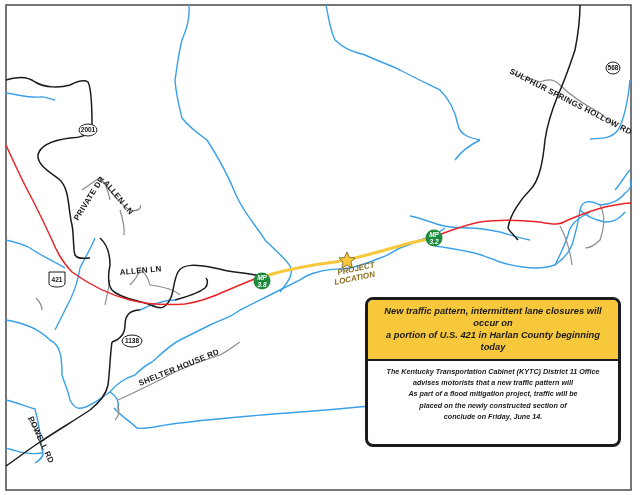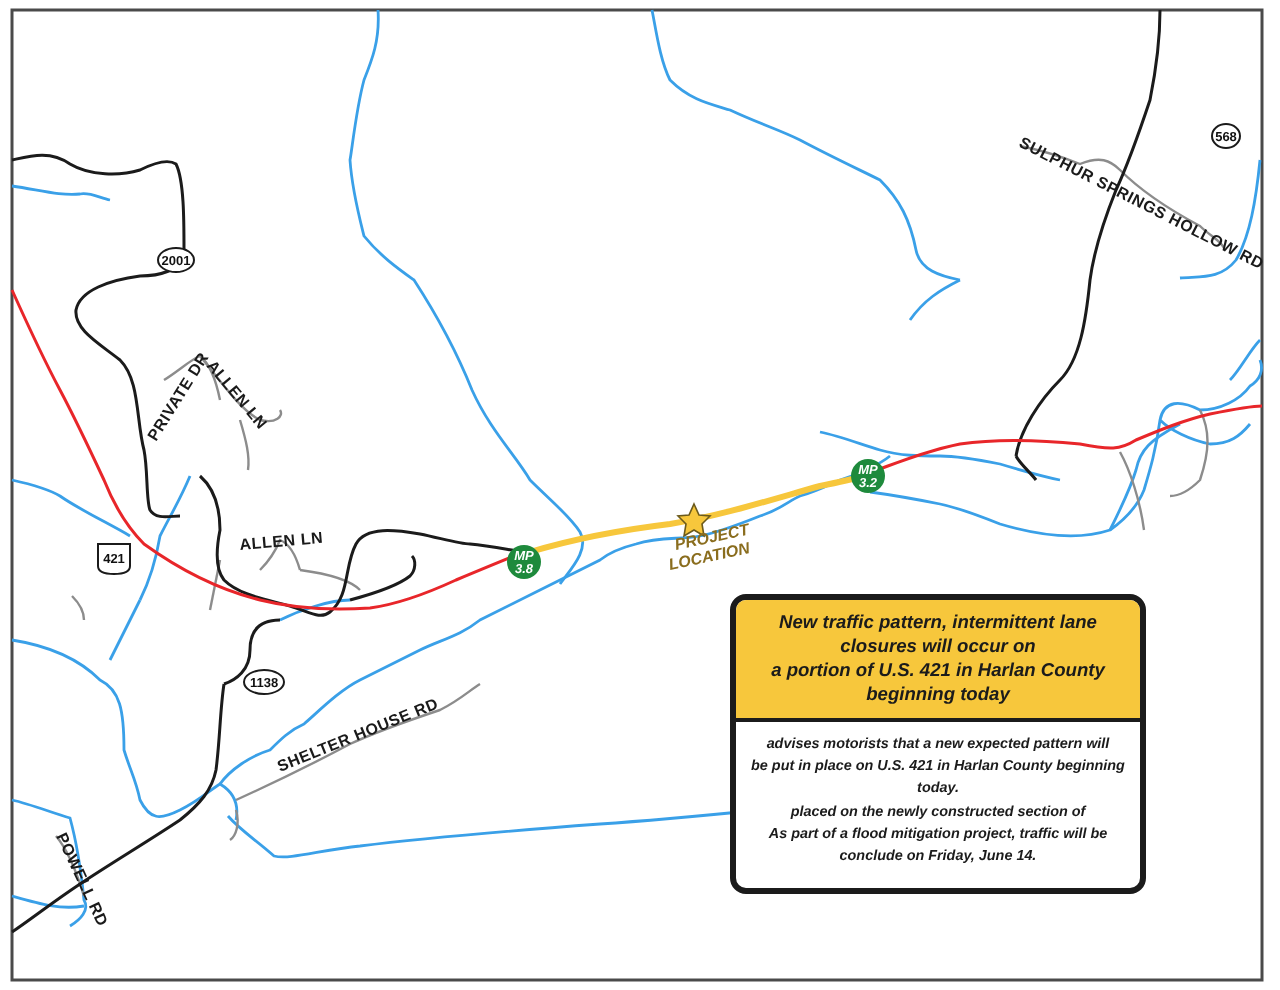--- a/index.html
+++ b/index.html
@@ -2,21 +2,21 @@
 <html><head>
 <meta charset="utf-8">
 <style>
   html, body { margin: 0; padding: 0; background: #ffffff; }
   body { width: 640px; height: 495px; position: relative; overflow: hidden; font-family: "Liberation Sans", sans-serif; }
   #map { position: absolute; left: 0; top: 0; width: 640px; height: 495px; }
   .map-label { font-family: "Liberation Sans", sans-serif; font-weight: bold; font-size: 8px; fill: #1a1a1a; letter-spacing: 0.3px; }
   .shield-text { font-family: "Liberation Sans", sans-serif; font-weight: bold; font-size: 6.5px; fill: #111; }
   .mp-text { font-family: "Liberation Sans", sans-serif; font-weight: bold; font-style: italic; font-size: 6.5px; fill: #ffffff; }
   .project-label { font-family: "Liberation Sans", sans-serif; font-weight: bold; font-style: italic; font-size: 8px; fill: #8a6d1e; }
-  .info-box { position: absolute; left: 365px; top: 297px; width: 208px; height: 150px; border: 3px solid #1b1b1b; border-radius: 8px; background: #ffffff; overflow: hidden; box-sizing: border-box; }
+  .info-box { position: absolute; left: 365px; top: 297px; width: 256px; height: 150px; border: 3px solid #1b1b1b; border-radius: 8px; background: #ffffff; overflow: hidden; box-sizing: border-box; }
   .info-header { background: #f7c73c; padding: 5px 6px 6px; text-align: center; font-weight: bold; font-style: italic; font-size: 9.3px; line-height: 12px; color: #1b1b1b; border-bottom: 2px solid #1b1b1b; }
   .info-body { padding: 5px 6px; text-align: center; font-weight: bold; font-style: italic; font-size: 7.2px; line-height: 11.2px; color: #1b1b1b; }
   .info-body span { display: block; }
 </style>
 </head>
 <body>
 
 <svg id="map" viewBox="0 0 640 495" xmlns="http://www.w3.org/2000/svg">
 
   <rect x="6" y="5" width="625" height="485" fill="none" stroke="#4a4a4a" stroke-width="1.5"></rect>
@@ -116,19 +116,19 @@
   <text class="project-label" transform="translate(338,275) rotate(-12)">PROJECT</text>
   <text class="project-label" transform="translate(335,285) rotate(-12)">LOCATION</text>
 </svg>
 
 <div class="info-box">
   <div class="info-header">
     <span>New traffic pattern, intermittent lane closures will occur on</span><br>
     <span>a portion of U.S. 421 in Harlan County beginning today</span>
   </div>
   <div class="info-body">
-    <span>advises motorists that a new expected pattern will</span>
-    <span>be put in place on U.S. 421 in Harlan County beginning today.</span>
+    <span>The Kentucky Transportation Cabinet (KYTC) District 11 Office</span>
+    <span>advises motorists that a new traffic pattern will</span>
+    <span>As part of a flood mitigation project, traffic will be</span>
     <span>placed on the newly constructed section of</span>
-    <span>As part of a flood mitigation project, traffic will be</span>
     <span>conclude on Friday, June 14.</span>
   </div>
 </div>
 
 </body></html>

